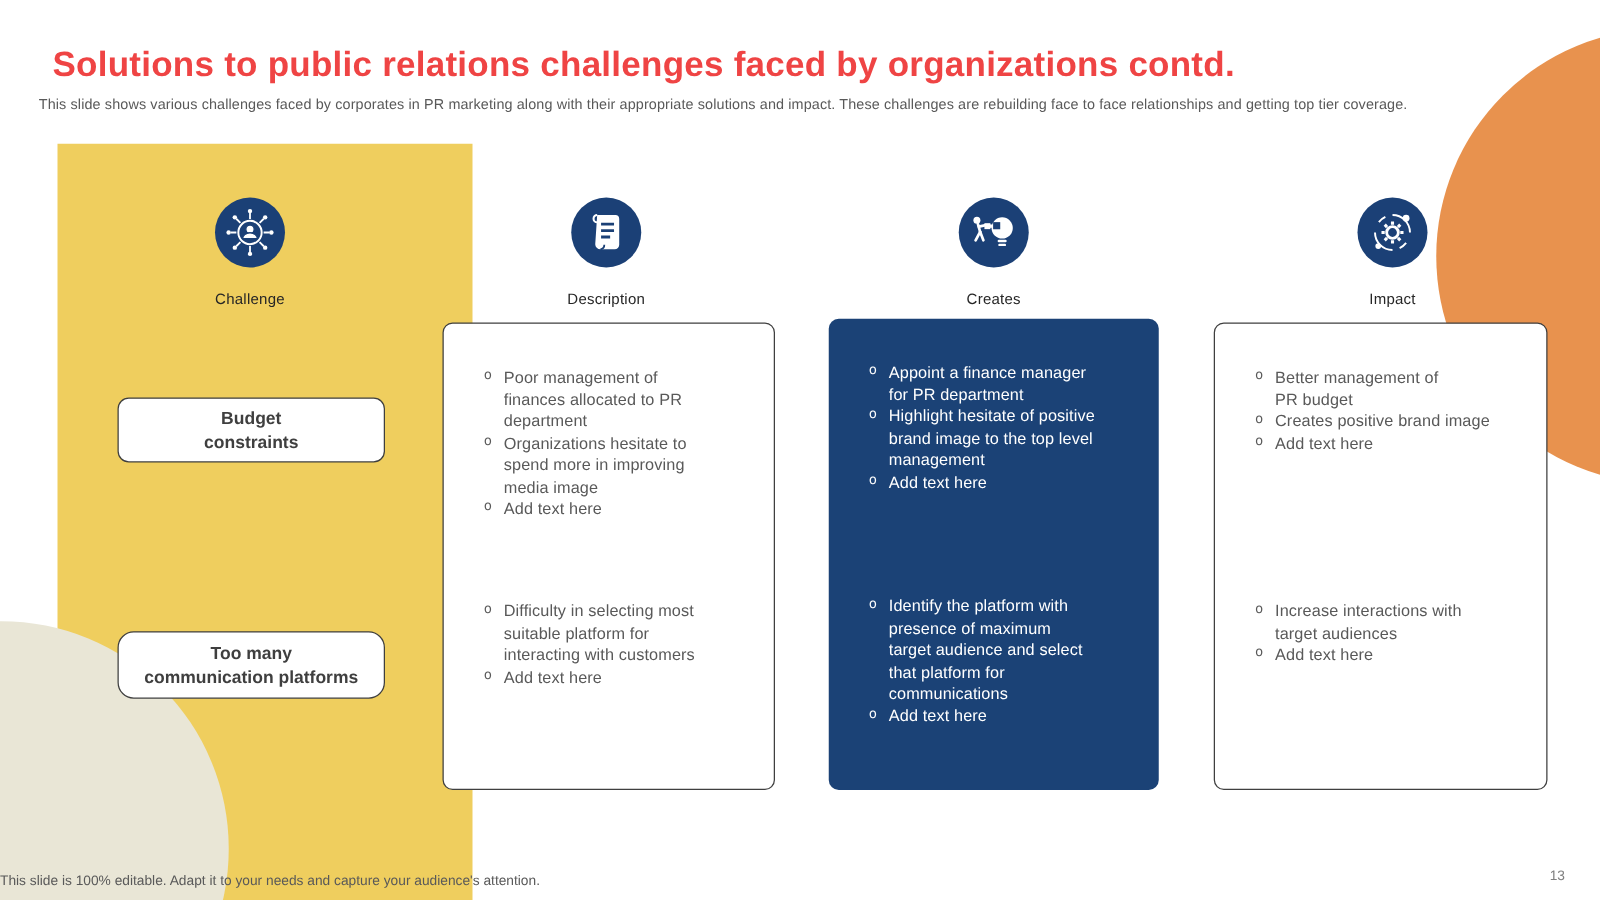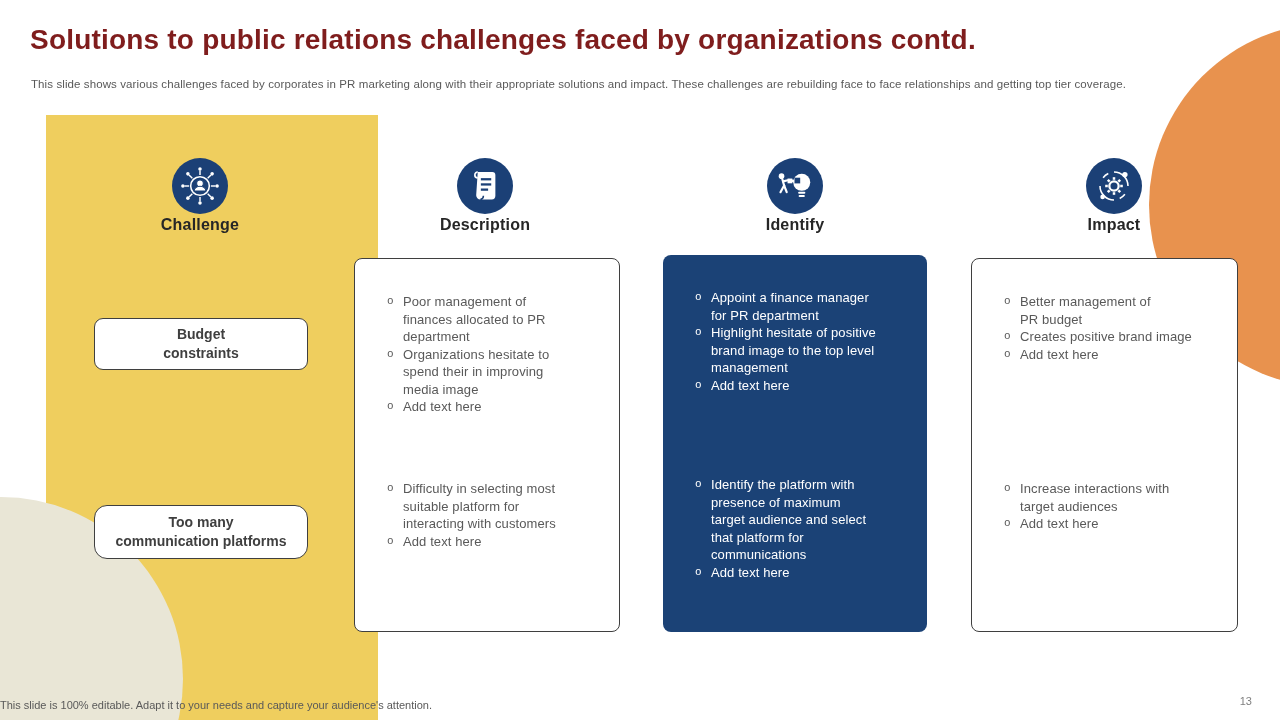--- a/index.html
+++ b/index.html
@@ -6,35 +6,35 @@
   .slide{
     position:relative;width:1280px;height:720px;overflow:hidden;background:#ffffff;
     font-family:"Liberation Sans","DejaVu Sans",sans-serif;
   }
   
   .yellow-band{position:absolute;left:46px;top:115px;width:332px;height:605px;background:#EFCE5E;z-index:1;}
   .beige-circle{position:absolute;left:-181px;top:497px;width:364px;height:364px;border-radius:50%;background:#E9E6D6;z-index:2;}
   .orange-circle{position:absolute;left:1149px;top:23px;width:364px;height:364px;border-radius:50%;background:#E8924E;z-index:1;}
   
   .title{
-    position:absolute;left:30px;top:24px;margin:0;z-index:3;
-    font-size:28px;font-weight:700;letter-spacing:0.2px;color:#7f1d1d;white-space:nowrap;
+    position:absolute;left:30px;top:24px;margin:12px;z-index:3;
+    font-size:28px;font-weight:700;letter-spacing:0.2px;color:#ef4444;white-space:nowrap;
   }
   .subtitle{
     position:absolute;left:31px;top:78px;margin:0;z-index:3;
     font-size:11.5px;color:#595959;letter-spacing:0.1px;white-space:nowrap;
   }
   
   .col-header{position:absolute;top:158px;width:200px;z-index:3;text-align:center;}
   .icon-circle{
     width:56px;height:56px;border-radius:50%;background:#1B4076;margin:0 auto;
     display:flex;align-items:center;justify-content:center;
   }
   .icon-circle svg{width:56px;height:56px;display:block;}
-  .col-label{margin-top:2px;font-size:16px;font-weight:700;color:#262626;letter-spacing:0.2px;}
+  .col-label{margin-top:18px;font-size:12px;font-weight:400;color:#262626;letter-spacing:0.2px;}
   
   .challenge-box{
     position:absolute;left:94px;width:212px;z-index:3;background:#fff;
     border:1.6px solid #3F3F3F;border-radius:9px;
     display:flex;align-items:center;justify-content:center;text-align:center;
     font-size:14px;font-weight:700;color:#3F3F3F;line-height:1.35;white-space:pre-line;
   }
   .challenge-box.b1{top:318px;height:50px;}
   .challenge-box.b2{top:505px;height:52px;border-radius:13px;}
   
@@ -124,21 +124,21 @@
         <circle cx="24.8" cy="22.1" r="1.4" fill="#fff"></circle>
         <circle cx="14" cy="17.5" r="2.7" fill="#fff"></circle>
         <g stroke="#fff" stroke-width="2.1" fill="none" stroke-linecap="round">
           <line x1="14.8" y1="20.5" x2="16.5" y2="26.5"></line>
           <line x1="15.5" y1="22.5" x2="20" y2="21.5"></line>
           <line x1="16.5" y1="26.5" x2="13" y2="33"></line>
           <line x1="16.5" y1="26.5" x2="19" y2="33"></line>
         </g>
       </svg>
     </div>
-    <div class="col-label">Identify</div>
+    <div class="col-label">Creates</div>
   </div>
 
   <div class="col-header" style="left:1014px">
     <div class="icon-circle">
       <svg viewBox="0 0 54 54">
         <circle cx="27" cy="27" r="4.5" fill="none" stroke="#fff" stroke-width="2.2"></circle>
         <g stroke="#fff" stroke-width="2.4">
           <line x1="33" y1="27" x2="35.5" y2="27"></line>
             <line x1="31.2" y1="31.2" x2="33" y2="33"></line>
           <line x1="27" y1="33" x2="27" y2="35.5"></line>
@@ -170,21 +170,21 @@
     <ul class="list list-top">
       <li>
           <span class="bullet">o</span>
           <span class="li-text">Poor management of
 finances allocated to PR
 department</span>
         </li>
       <li>
           <span class="bullet">o</span>
           <span class="li-text">Organizations hesitate to
-spend their in improving
+spend more in improving
 media image</span>
         </li>
       <li>
           <span class="bullet">o</span>
           <span class="li-text">Add text here</span>
         </li>
     </ul>
     <ul class="list list-bottom">
       <li>
           <span class="bullet">o</span>

